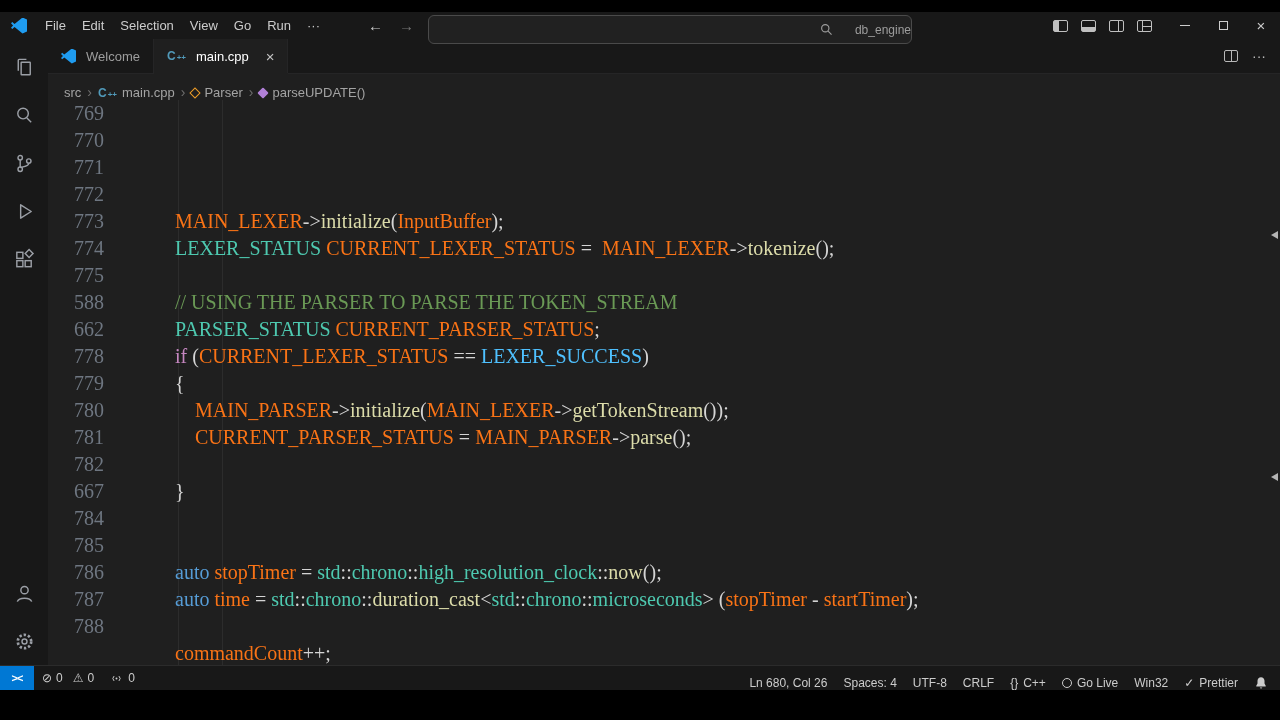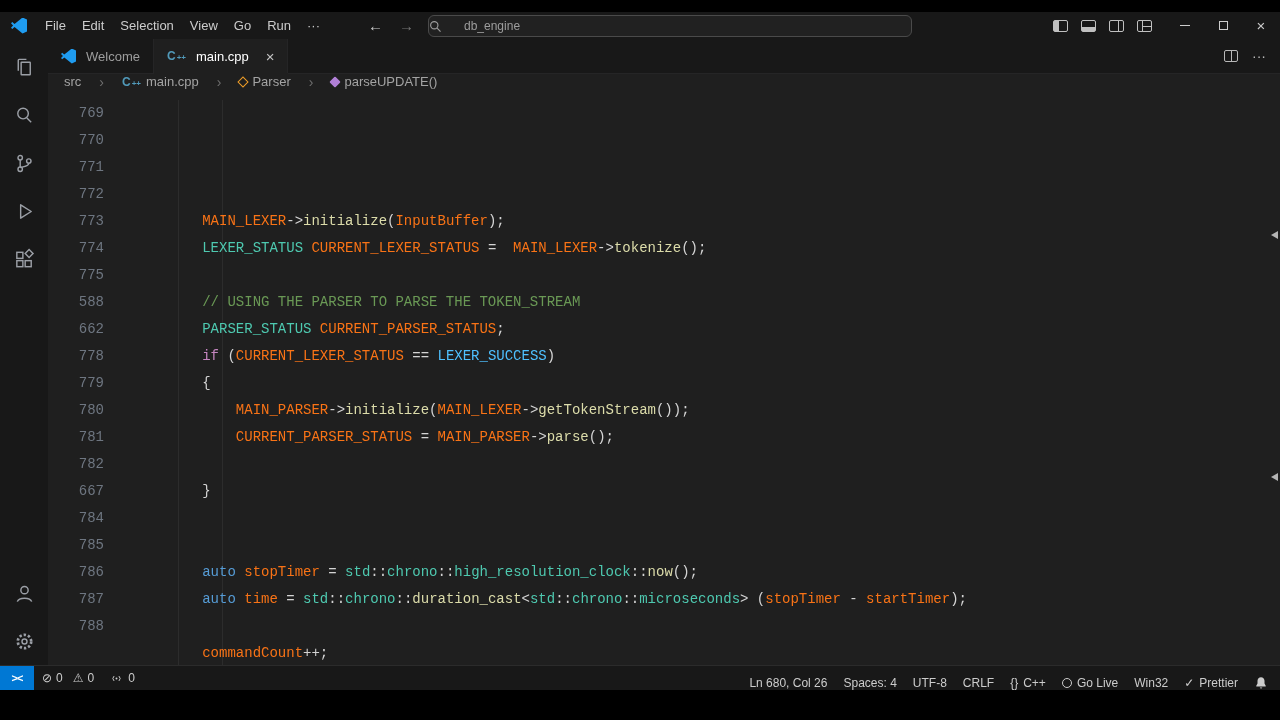--- a/index.html
+++ b/index.html
@@ -11,22 +11,22 @@
   
   .titlebar{flex:0 0 27px;height:27px;display:flex;align-items:center;position:relative;background:#181818;color:#ccc}
   .vscode-logo{width:16px;height:16px;display:inline-block;background:#1f9cf0;
     clip-path:polygon(72% 0,100% 13%,100% 87%,72% 100%,22% 60%,8% 72%,0 64%,13% 50%,0 36%,8% 28%,22% 40%)}
   .titlebar>.vscode-logo{margin:0 10px 0 11px}
   .menu-bar{display:flex;align-items:center}
   .menu-item{padding:3px 8px;font-size:13px;color:#ccc;border-radius:4px;white-space:nowrap}
   .nav-arrows{position:absolute;left:368px;top:0;height:27px;display:flex;align-items:center;gap:16px;font-size:15px}
   .nav-btn{color:#ccc}
   .nav-btn.fwd{color:#757575}
-  .command-center{position:absolute;left:428px;top:3px;width:484px;height:22px;background:#212121;border:1px solid #4a4a4a;
-    border-radius:6px;display:flex;align-items:center;justify-content:flex-start;gap:22px;color:#9d9d9d;font-size:12px}
+  .command-center{position:absolute;left:428px;top:3px;width:484px;height:29px;background:#212121;border:1px solid #4a4a4a;
+    border-radius:6px;display:flex;align-items:center;justify-content:flex-end;gap:22px;color:#9d9d9d;font-size:12px}
   .tb-right{position:absolute;right:0;top:0;height:27px;display:flex;align-items:center}
   .layout-icons{display:flex;align-items:center;gap:13px;margin-right:14px}
   .lo{width:15px;height:12px;border:1px solid #c0c0c0;border-radius:2px;position:relative;display:inline-block}
   .lo-left::before{content:"";position:absolute;left:0;top:0;bottom:0;width:5px;background:#c0c0c0}
   .lo-bottom::before{content:"";position:absolute;left:0;right:0;bottom:0;height:4px;background:#c0c0c0}
   .lo-right::before{content:"";position:absolute;right:4px;top:0;bottom:0;width:1px;background:#c0c0c0}
   .lo-grid::before{content:"";position:absolute;left:4px;top:0;bottom:0;width:1px;background:#c0c0c0}
   .lo-grid::after{content:"";position:absolute;left:4px;right:0;top:5px;height:1px;background:#c0c0c0}
   .win-controls{display:flex;height:27px}
   .win-btn{width:38px;height:27px;display:flex;align-items:center;justify-content:center;color:#ccc;font-size:15px}
@@ -47,30 +47,30 @@
   .tab.active{background:#1f1f1f;color:#fff;box-shadow:0 1px 0 0 #1f1f1f}
   .tab .close{margin-left:7px;color:#c5c5c5;font-size:15px;line-height:1}
   .vscode-logo.sm{width:15px;height:15px}
   .cpp-icon{color:#519aba;font-weight:700;font-size:12px;display:inline-flex;align-items:baseline;line-height:1}
   .cpp-icon i{font-style:normal;font-size:8px;margin-left:1px}
   .tabbar-right{margin-left:auto;display:flex;align-items:center;gap:14px;padding-right:14px;color:#b8b8b8;font-size:14px}
   .split-ic{width:14px;height:12px;border:1px solid #b8b8b8;border-radius:2px;position:relative;display:inline-block}
   .split-ic::before{content:"";position:absolute;left:6px;top:0;bottom:0;width:1px;background:#b8b8b8}
 
   
-  .breadcrumbs{flex:0 0 26px;height:26px;background:#1f1f1f;display:flex;align-items:flex-start;padding-left:16px;font-size:13px;color:#a3a3a3;gap:16px}
+  .breadcrumbs{flex:0 0 26px;height:26px;background:#1f1f1f;display:flex;align-items:flex-end;padding-left:16px;font-size:13px;color:#a3a3a3;gap:4px}
   .crumb{display:flex;align-items:center;gap:5px;white-space:nowrap}
   .crumb-sep{color:#6f6f6f;font-size:14px;padding:0 2px}
   .sym{width:8px;height:8px;transform:rotate(45deg);display:inline-block}
   .sym-class{border:1.5px solid #ee9d28}
   .sym-method{background:#b180d7;border-radius:1px}
 
   
   .editor{flex:1;display:flex;position:relative;min-height:0;background:#1f1f1f;overflow:hidden;
-    font-family:Liberation Mono, monospace;font-size:14px;line-height:27px}
+    font-family:Liberation Serif, serif;font-size:20px;line-height:27px}
   .gutter{flex:0 0 70px;width:70px;text-align:right;color:#6e7681}
   .ln{height:27px;padding-right:14px}
   .code-area{position:relative;flex:1;white-space:pre;overflow:hidden}
   .guide{position:absolute;top:0;bottom:0;width:1px;background:rgba(255,255,255,.06);z-index:0}
   .cl{height:27px;padding-left:17px;position:relative;z-index:1;color:#d4d4d4}
   .tok-pl{color:#d4d4d4}.tok-op{color:#d4d4d4}.tok-var{color:#f97316}.tok-fn{color:#DCDCAA}
   .tok-type{color:#4EC9B0}.tok-ns{color:#4EC9B0}.tok-kw{color:#569CD6}.tok-ctrl{color:#C586C0}
   .tok-const{color:#4FC1FF}.tok-cmt{color:#6A9955}
   .ov-mark{position:absolute;right:2px;width:0;height:0;border-top:4px solid transparent;border-bottom:4px solid transparent;
     border-right:7px solid #cfcfcf;opacity:.85;z-index:2}

